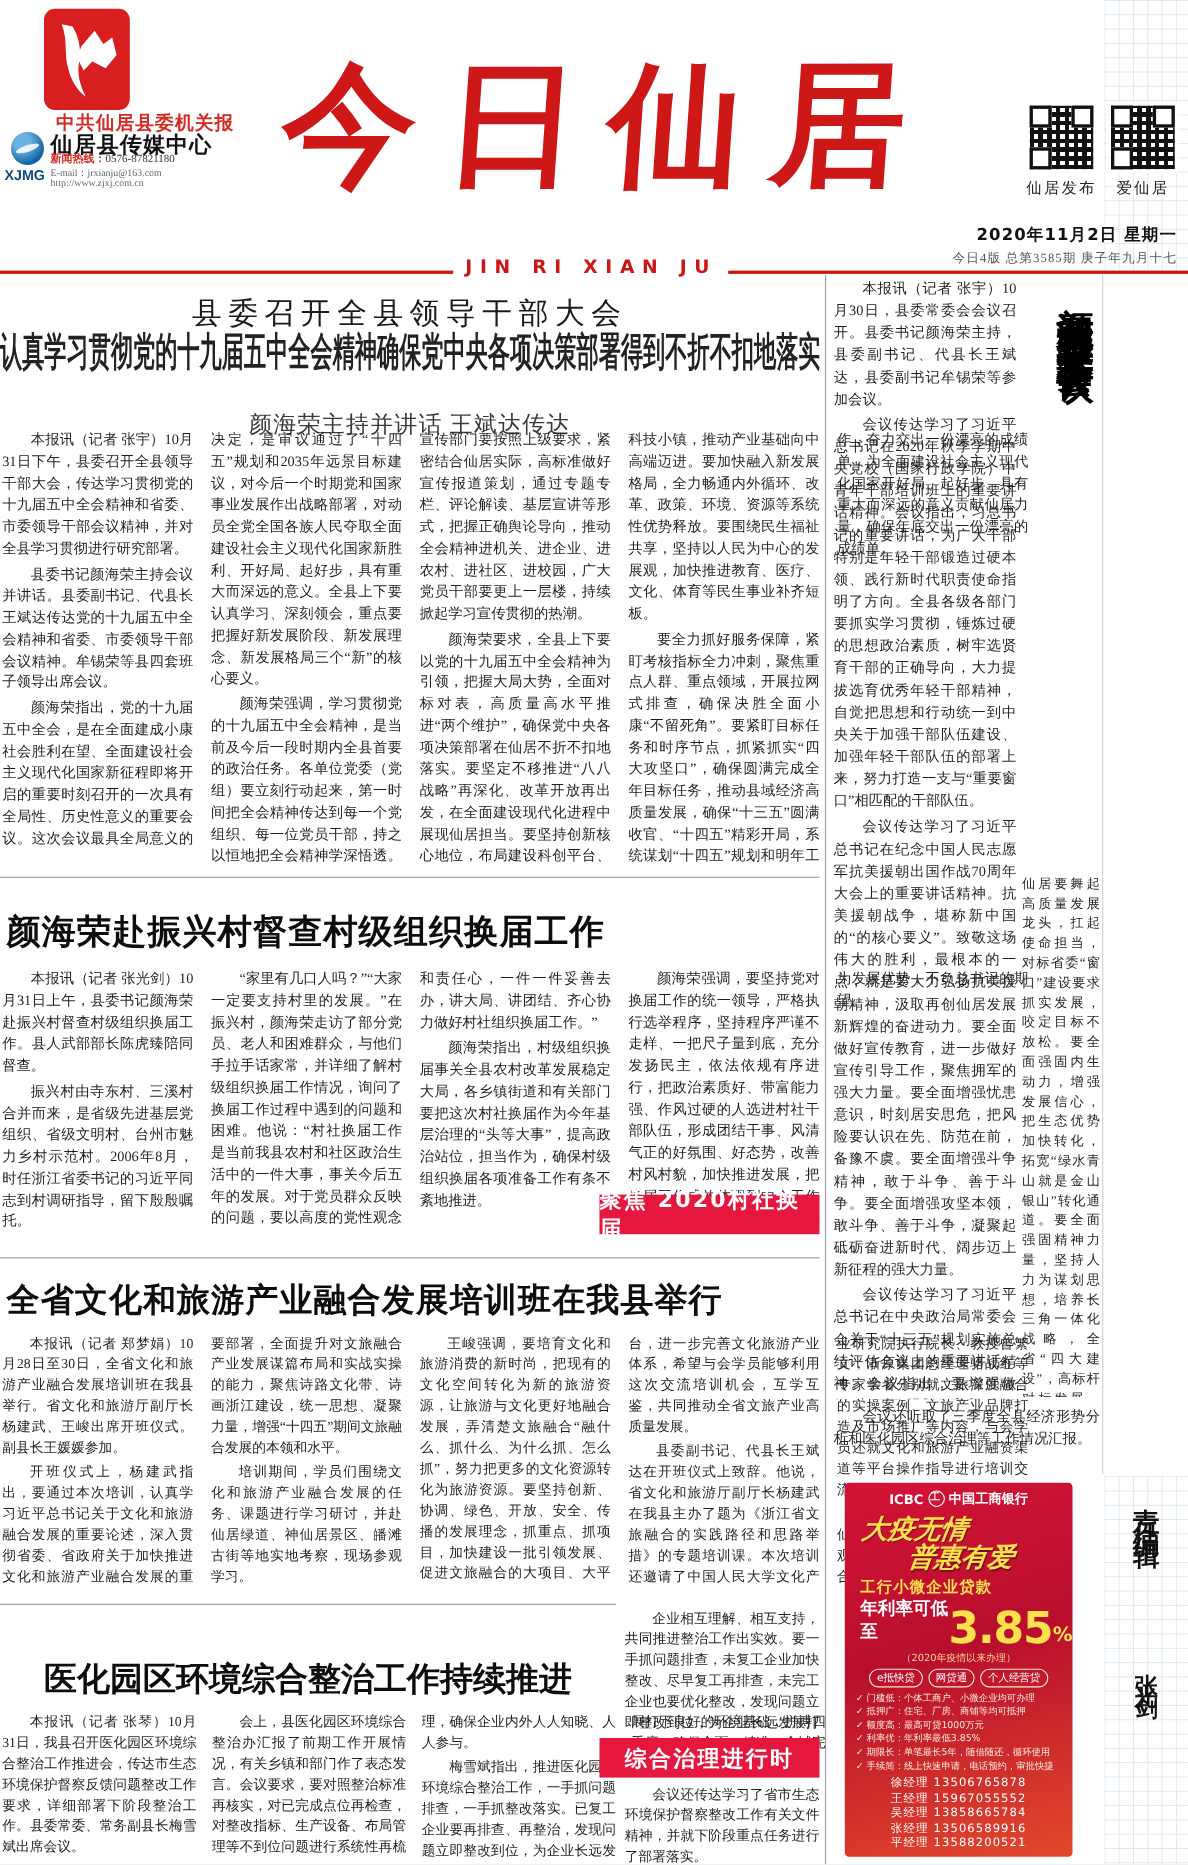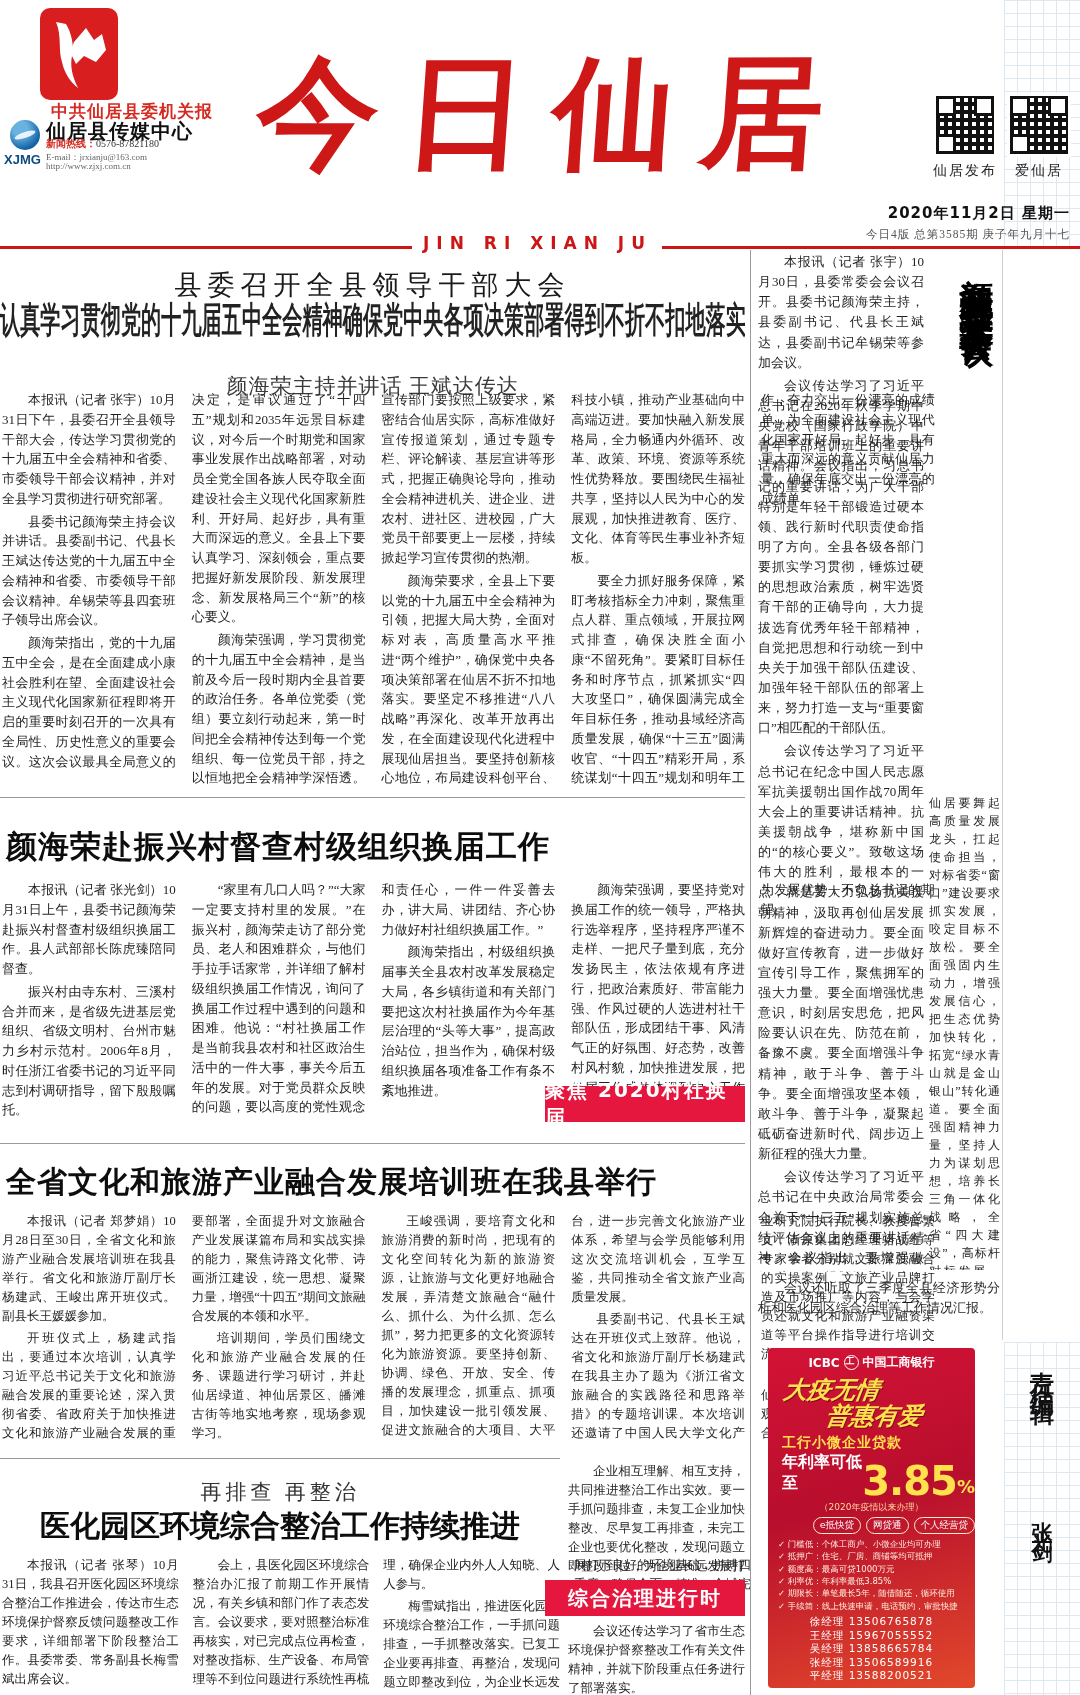--- a/index.html
+++ b/index.html
@@ -80,21 +80,21 @@
   .ad-logo:after{content:"工";position:absolute;left:1px;top:-1px;font-size:9px;}
   .ad-slogan{color:#ffe14d;font-weight:900;font-style:italic;font-size:24px;line-height:26px;
              transform:skewX(-8deg);padding:4px 0 2px 14px;text-shadow:1px 1px 0 #7e0a1e;}
   .ad-slogan .l2{margin-left:46px;}
   .ad-product{color:#ffe14d;font-weight:900;font-size:14px;letter-spacing:1px;padding:3px 0 0 14px;}
   .ad-rate{display:flex;align-items:flex-end;padding:0 0 0 14px;}
   .ad-rate .lbl{font-weight:900;font-size:16px;padding-bottom:7px;}
   .ad-rate .num{color:#ffe14d;font-weight:900;font-size:40px;line-height:40px;letter-spacing:-1px;}
   .ad-rate .pct{color:#ffe14d;font-weight:900;font-size:18px;padding-bottom:4px;}
   .ad-note{color:#ffd9a0;font-size:9px;text-align:center;}
-  .ad-pills{display:flex;justify-content:flex-end;gap:5px;padding:3px 0;}
+  .ad-pills{display:flex;justify-content:center;gap:5px;padding:3px 16px;}
   .ad-pills div{border:1px solid #ffe9c9;border-radius:10px;font-size:9.5px;padding:1px 6px;color:#fff;}
   .ad-features{font-size:8.5px;line-height:1.45;padding:1px 10px;color:#ffeede;}
   .ad-contacts{text-align:center;font-size:10.5px;line-height:1.3;letter-spacing:1px;padding-top:2px;}
   .ad-footer{display:flex;align-items:center;justify-content:center;gap:6px;color:#ffe14d;
              font-weight:900;font-size:18px;letter-spacing:2px;padding-top:4px;}
 </style>
 </head>
 <body>
 
 <div class="page">
@@ -172,21 +172,20 @@
       <p>本报讯（记者 郑梦娟）10月28日至30日，全省文化和旅游产业融合发展培训班在我县举行。省文化和旅游厅副厅长杨建武、王峻出席开班仪式。副县长王媛媛参加。</p>
       <p>开班仪式上，杨建武指出，要通过本次培训，认真学习近平总书记关于文化和旅游融合发展的重要论述，深入贯彻省委、省政府关于加快推进文化和旅游产业融合发展的重要部署，全面提升对文旅融合产业发展谋篇布局和实战实操的能力，聚焦诗路文化带、诗画浙江建设，统一思想、凝聚力量，增强“十四五”期间文旅融合发展的本领和水平。</p>
       <p>培训期间，学员们围绕文化和旅游产业融合发展的任务、课题进行学习研讨，并赴仙居绿道、神仙居景区、皤滩古街等地实地考察，现场参观学习。</p>
       <p>王峻强调，要培育文化和旅游消费的新时尚，把现有的文化空间转化为新的旅游资源，让旅游与文化更好地融合发展，弄清楚文旅融合“融什么、抓什么、为什么抓、怎么抓”，努力把更多的文化资源转化为旅游资源。要坚持创新、协调、绿色、开放、安全、传播的发展理念，抓重点、抓项目，加快建设一批引领发展、促进文旅融合的大项目、大平台，进一步完善文化旅游产业体系，希望与会学员能够利用这次交流培训机会，互学互鉴，共同推动全省文旅产业高质量发展。</p>
       <p>县委副书记、代县长王斌达在开班仪式上致辞。他说，省文化和旅游厅副厅长杨建武在我县主办了题为《浙江省文旅融合的实践路径和思路举措》的专题培训课。本次培训还邀请了中国人民大学文化产业研究院执行院长、教授曾繁文，浙原集团总经理骆战红等专家学者分别就文旅深度融合的实操案例、文旅产业品牌打造及市场推广等内容，与会学员还就文化和旅游产业融资渠道等平台操作指导进行培训交流。</p>
       <p>此外，与会学员还前往神仙居景区、仙居绿道等实地参观考察，现场感受仙居文旅融合发展的生动实践。</p>
     </div>
 
   <div class="abs divider" style="left:0;top:1458px;width:560px;"></div>
 
-  <div class="abs kicker" style="left:0;top:1478px;width:560px;font-size:21px;letter-spacing:4px;font-family:'Liberation Serif',serif;color:#333;">再排查  再整治</div>
   <div class="abs hl" style="left:0;top:1506px;width:560px;font-size:30px;text-align:center;">医化园区环境综合整治工作持续推进</div>
   <div class="abs art-body" style="left:2px;top:1556px;width:558px;height:139px;column-count:3;column-gap:14px;font-size:12.5px;">
       <p>本报讯（记者 张琴）10月31日，我县召开医化园区环境综合整治工作推进会，传达市生态环境保护督察反馈问题整改工作要求，详细部署下阶段整治工作。县委常委、常务副县长梅雪斌出席会议。</p>
       <p>会上，县医化园区环境综合整治办汇报了前期工作开展情况，有关乡镇和部门作了表态发言。会议要求，要对照整治标准再核实，对已完成点位再检查，对整改指标、生产设备、布局管理等不到位问题进行系统性再梳理，确保企业内外人人知晓、人人参与。</p>
       <p>梅雪斌指出，推进医化园区环境综合整治工作，一手抓问题排查，一手抓整改落实。已复工企业要再排查、再整治，发现问题立即整改到位，为企业长远发展打下良好的环境基础，拼搏四季度，确保全面、精准、全域完成各项整治任务。</p>
     </div>
 
   <div class="abs" style="left:568px;top:1462px;width:177px;height:233px;">
     <div class="art-body" style="font-size:12.5px;height:112px;overflow:hidden;">
         <p>企业相互理解、相互支持，共同推进整治工作出实效。要一手抓问题排查，未复工企业加快整改、尽早复工再排查，未完工企业也要优化整改，发现问题立即整改到位，为企业长远发展打下良好的环境基础。要一手抓整改复工、一手抓复工复产，争取早日整改到位、复工复产，拼搏四季度，确保全面、精准、全域推进各项任务。</p>

